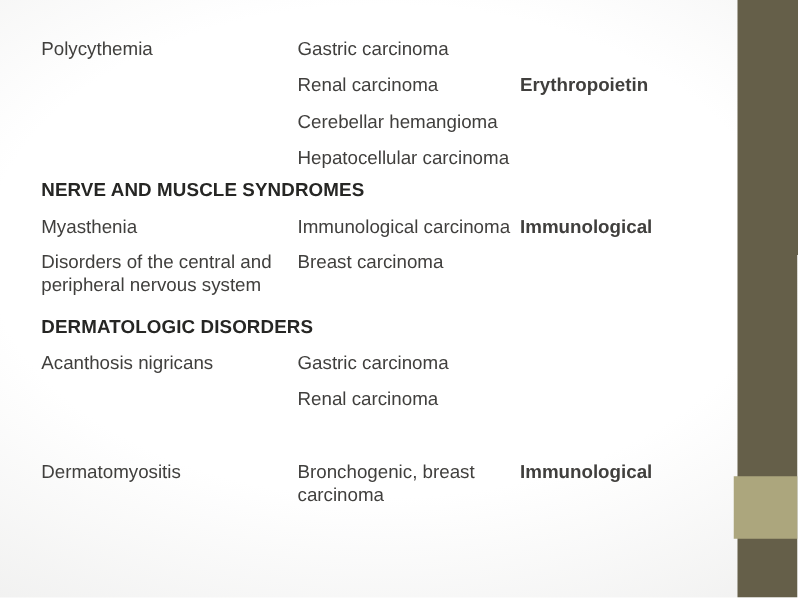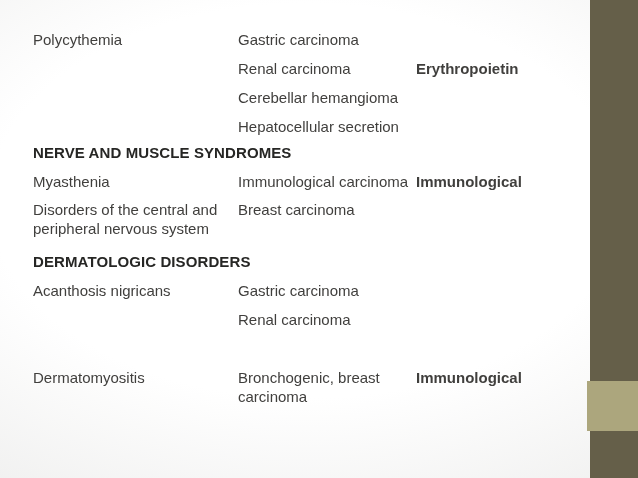--- a/index.html
+++ b/index.html
@@ -55,21 +55,21 @@
 <div id="slide">
 
   <div class="accent-bar" style="background: rgb(101, 95, 73);"></div>
   <div class="accent-square" style="background: rgb(172, 166, 125);"></div>
 
   <div class="txt c1" style="top:30px">Polycythemia</div>
   <div class="txt c2" style="top:30px">Gastric carcinoma</div>
   <div class="txt c2" style="top:59px">Renal carcinoma</div>
   <div class="txt c3" style="top:59px">Erythropoietin</div>
   <div class="txt c2" style="top:88px">Cerebellar hemangioma</div>
-  <div class="txt c2" style="top:117px">Hepatocellular secretion</div>
+  <div class="txt c2" style="top:117px">Hepatocellular carcinoma</div>
 
   <div class="txt c1" style="top:172px">Myasthenia</div>
 
   <div class="txt c1 hdr" style="top:143px">NERVE AND MUSCLE SYNDROMES</div>
   <div class="txt c2" style="top:172px">Immunological carcinoma</div>
   <div class="txt c3" style="top:172px">Immunological</div>
 
   <div class="txt c1 wrap" style="top:200px;width:195px">Disorders of the central and peripheral nervous system</div>
   <div class="txt c2" style="top:200px">Breast carcinoma</div>
 

